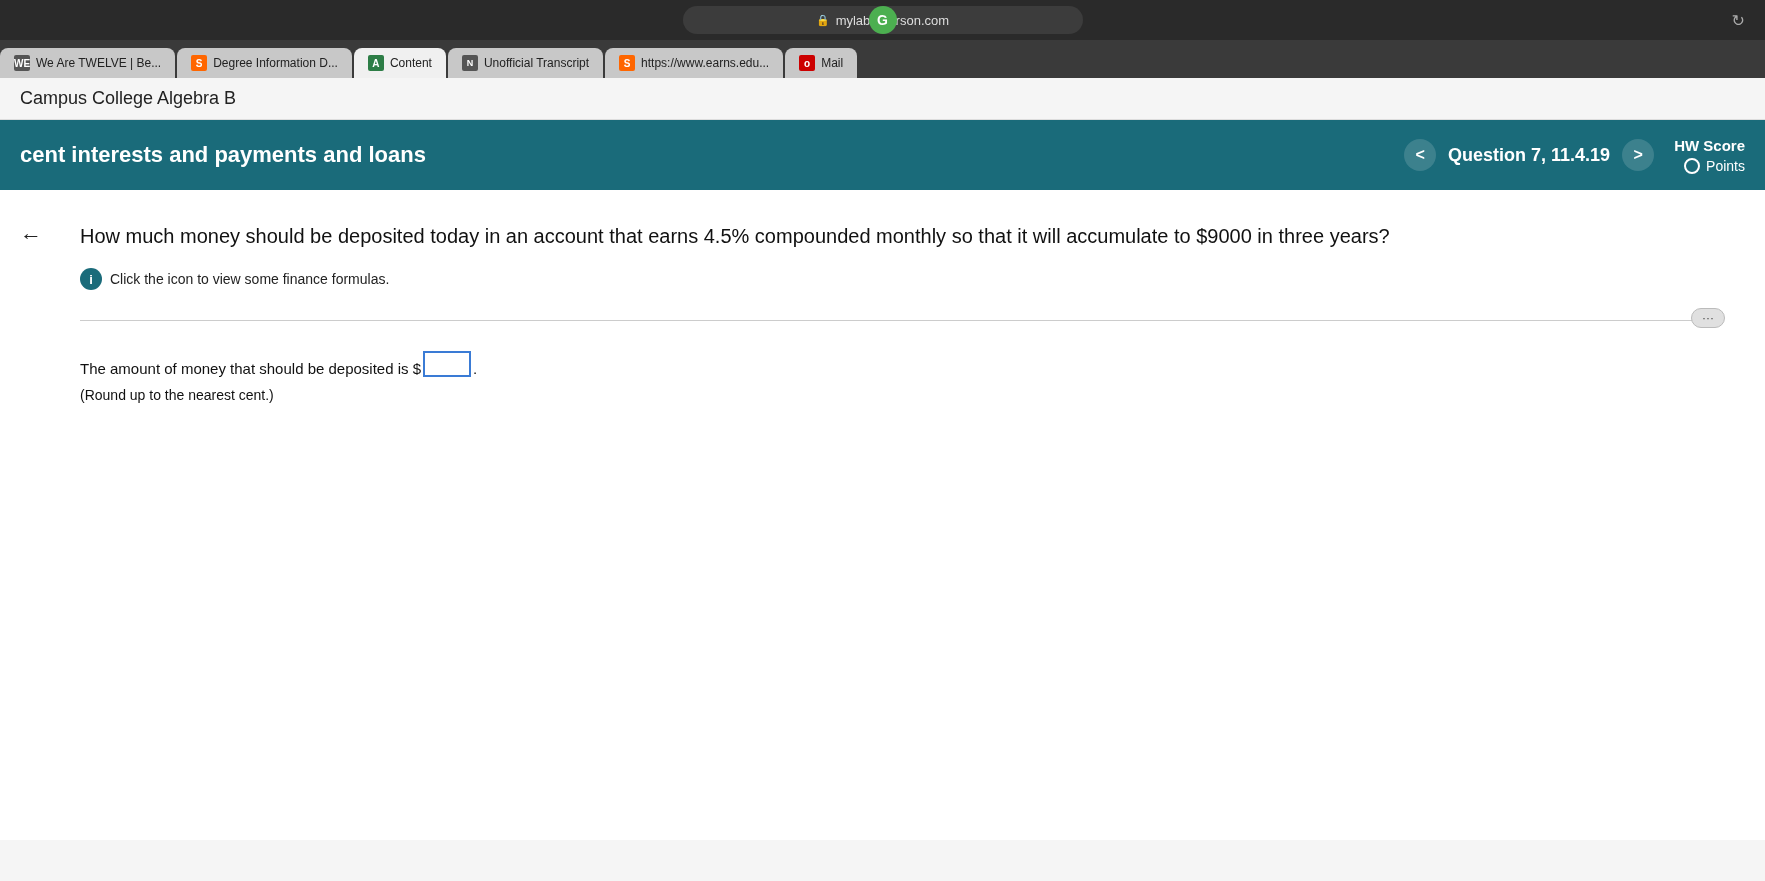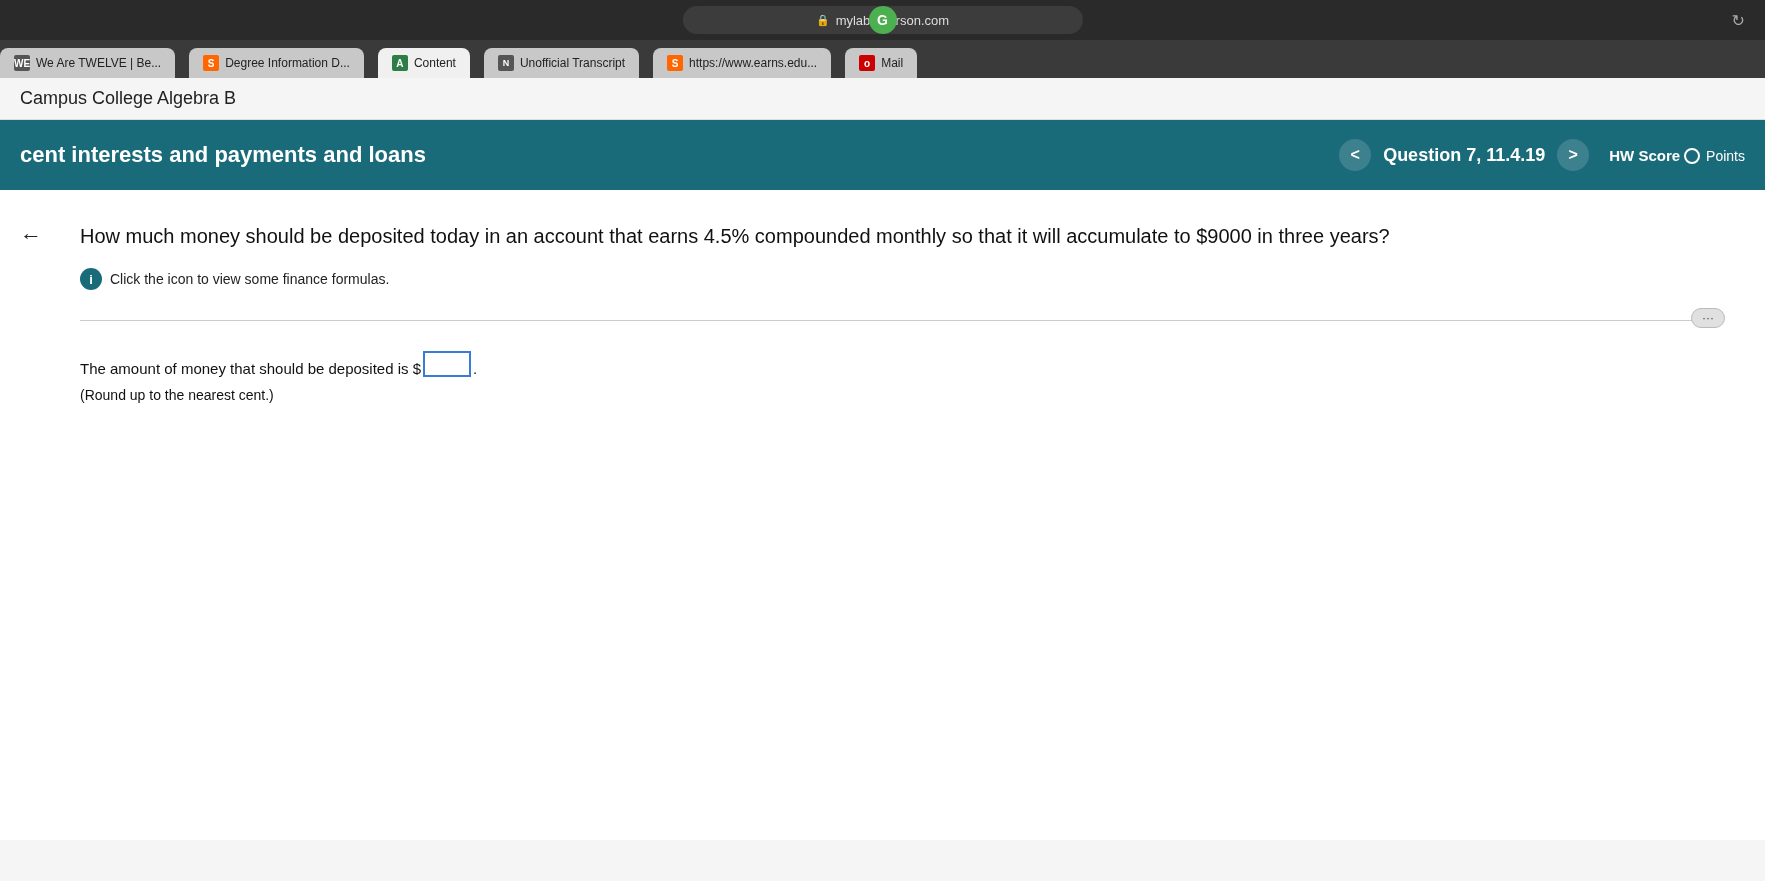--- a/index.html
+++ b/index.html
@@ -76,21 +76,21 @@
       padding: 0 14px;
       height: 30px;
       background: #c8c8c8;
       border-radius: 8px 8px 0 0;
       font-size: 12px;
       color: #222;
       cursor: pointer;
       white-space: nowrap;
       max-width: 220px;
       overflow: hidden;
-      margin-right: 14px;
+      margin-right: 2px;
     }
     .tab.active {
       background: #f0f0f0;
     }
     .tab-favicon {
       width: 16px;
       height: 16px;
       border-radius: 2px;
       display: inline-flex;
       align-items: center;
@@ -154,21 +154,21 @@
       justify-content: center;
       cursor: pointer;
       font-size: 16px;
       font-weight: bold;
     }
     .hw-score-area {
       text-align: right;
       font-size: 15px;
       font-weight: bold;
       display: flex;
-      flex-direction: row;
+      flex-direction: column;
       align-items: flex-end;
       gap: 4px;
     }
     .points-circle {
       display: flex;
       align-items: center;
       gap: 6px;
       font-size: 14px;
       font-weight: normal;
       justify-content: space-between;

